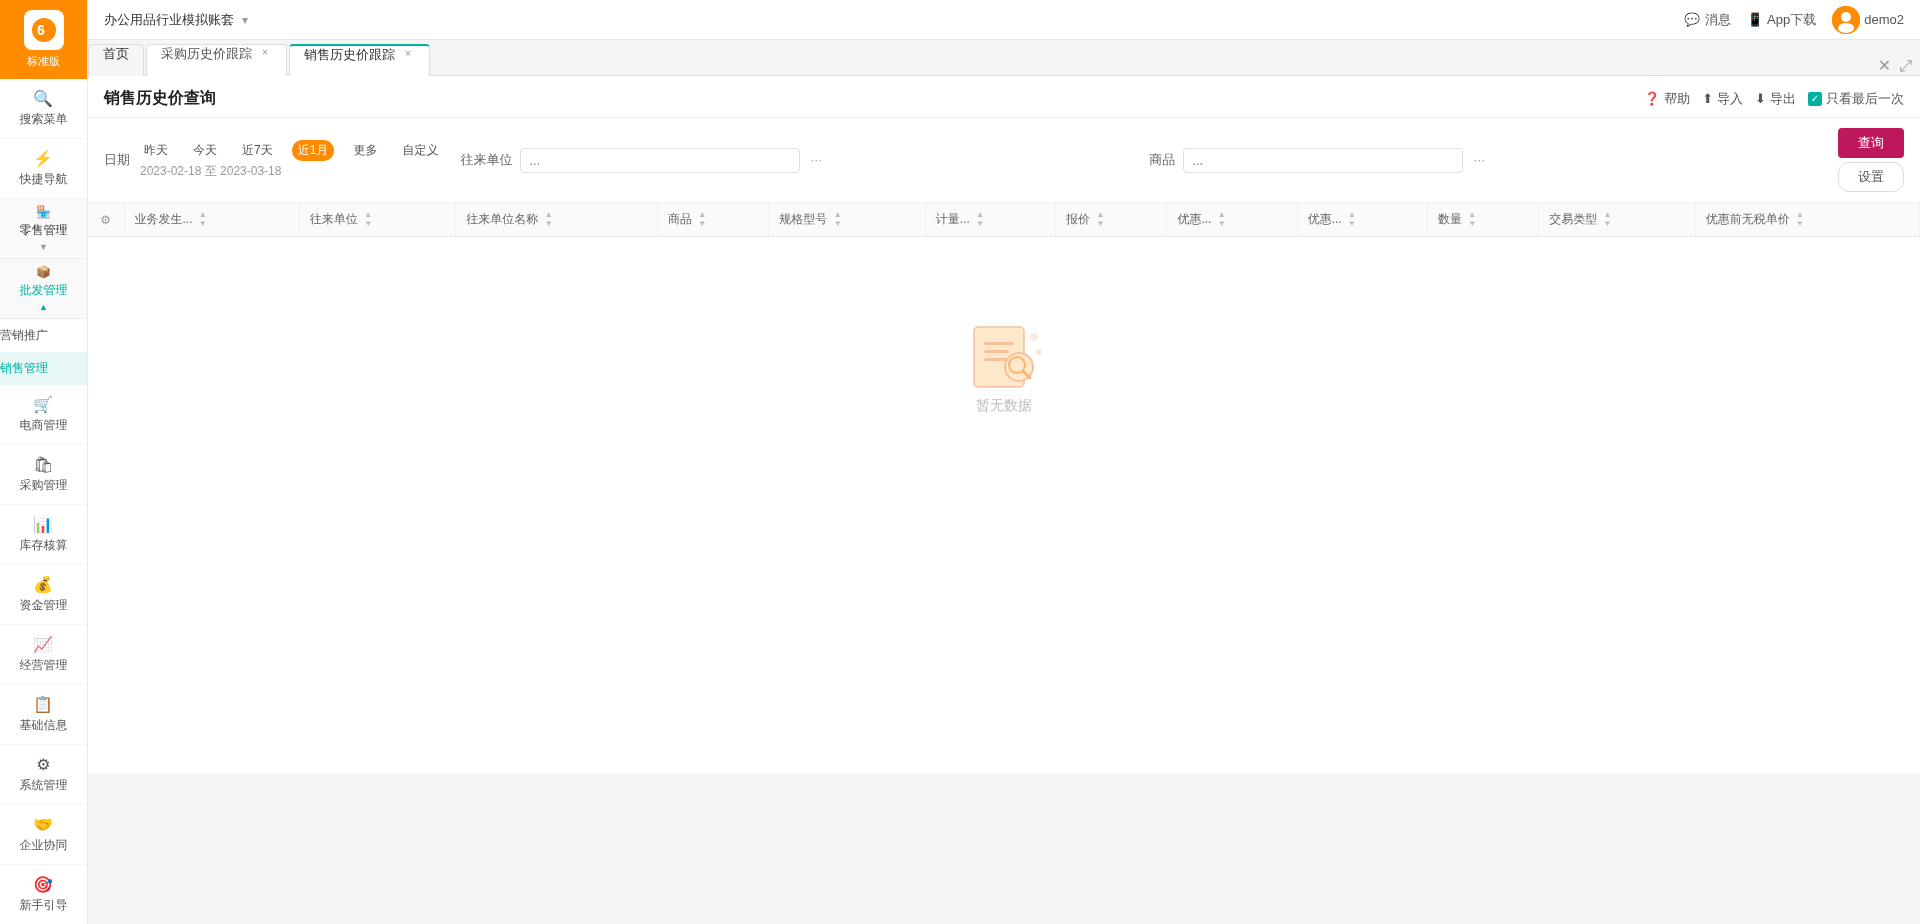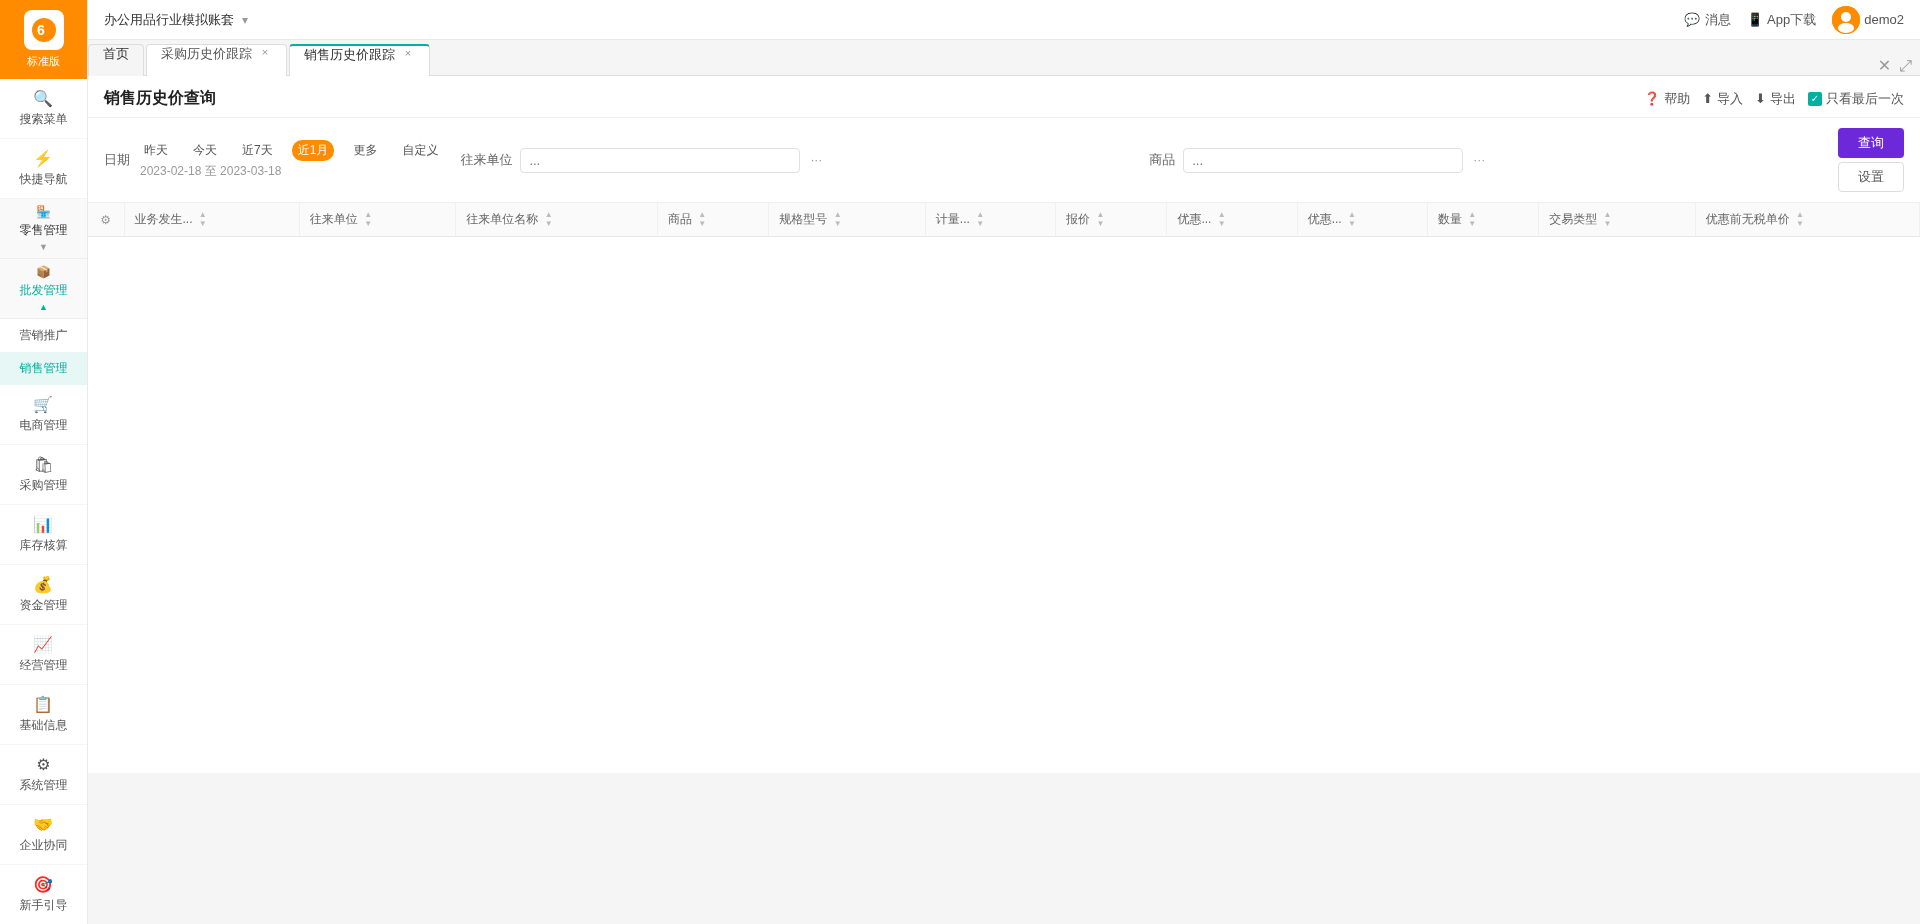--- a/index.html
+++ b/index.html
@@ -8,21 +8,21 @@
     
     .sidebar { width: 88px; background: #fff; border-right: 1px solid #e8e8e8; display: flex; flex-direction: column; align-items: center; height: 924px; overflow-y: auto; }
     .sidebar-logo { width: 88px; background: #ff8c00; display: flex; flex-direction: column; align-items: center; justify-content: center; padding: 10px 0; }
     .sidebar-logo .logo-icon { width: 40px; height: 40px; background: #fff; border-radius: 8px; display: flex; align-items: center; justify-content: center; margin-bottom: 4px; }
     .sidebar-logo .logo-icon svg { width: 28px; height: 28px; }
     .sidebar-logo .logo-text { color: #fff; font-size: 11px; }
     .sidebar-nav-item { width: 100%; display: flex; flex-direction: column; align-items: center; padding: 10px 0; cursor: pointer; color: #555; font-size: 12px; gap: 3px; border-bottom: 1px solid #f5f5f5; }
     .sidebar-nav-item .nav-icon { font-size: 16px; }
     .sidebar-section { width: 100%; background: #f9f9f9; display: flex; flex-direction: column; align-items: center; padding: 6px 0; cursor: pointer; color: #333; font-size: 12px; gap: 3px; border-bottom: 1px solid #eee; }
     .sidebar-section.active { color: #00b0a0; }
-    .sidebar-sub-item { width: 100%; display: flex; flex-direction: column; align-items: center; padding: 8px 0; cursor: pointer; color: #555; font-size: 12px; }
+    .sidebar-sub-item { width: 100%; display: flex; flex-direction: column; padding: 8px 0; cursor: pointer; color: #555; font-size: 12px; }
     .sidebar-sub-item.active { color: #00b0a0; background: #e6f7f6; }
 
     
     .main { flex: 1; display: flex; flex-direction: column; height: 773px; overflow: hidden; }
 
     
     .topbar { height: 40px; background: #fff; border-bottom: 1px solid #e8e8e8; display: flex; align-items: center; justify-content: space-between; padding: 0 16px; }
     .topbar-left { display: flex; align-items: center; gap: 8px; color: #555; font-size: 13px; }
     .topbar-title { font-size: 13px; color: #333; }
     .topbar-dropdown { background: none; border: none; cursor: pointer; color: #999; font-size: 12px; }
@@ -56,22 +56,22 @@
     .filter-group { display: flex; align-items: center; gap: 8px; }
     .filter-label { color: #666; font-size: 13px; white-space: nowrap; }
     .date-range-row { display: flex; flex-direction: column; gap: 2px; }
     .date-btns { display: flex; align-items: center; gap: 13px; }
     .date-btn { padding: 2px 6px; border: none; background: none; cursor: pointer; font-size: 12px; color: #555; border-radius: 3px; }
     .date-btn.active { background: #ff8c00; color: #fff; border-radius: 10px; }
     .date-sub { font-size: 12px; color: #999; margin-left: 2px; }
     .filter-input-group { display: flex; align-items: center; gap: 8px; flex: 1; }
     .filter-input { border: 1px solid #e0e0e0; border-radius: 4px; padding: 4px 8px; font-size: 13px; color: #333; width: 200px; outline: none; }
     .filter-more { color: #999; font-size: 12px; cursor: pointer; margin-left: 2px; }
-    .query-btn { background: #6d28d9; color: #fff; border: none; border-radius: 4px; padding: 6px 20px; font-size: 13px; cursor: pointer; }
-    .settings-btn { background: none; border: 1px solid #ddd; border-radius: 4px; padding: 5px 16px; font-size: 13px; color: #555; cursor: pointer; }
+    .query-btn { background: #be185d; color: #fff; border: none; border-radius: 4px; padding: 6px 20px; font-size: 13px; cursor: pointer; }
+    .settings-btn { background: none; border: 1px solid #ddd; border-radius: 11px; padding: 5px 16px; font-size: 13px; color: #555; cursor: pointer; }
 
     
     .table-container { overflow: auto; flex: 1; }
     table { width: 100%; border-collapse: collapse; min-width: 1400px; }
     thead tr { background: #fafafa; border-bottom: 1px solid #e8e8e8; }
     th { padding: 8px 10px; font-size: 12px; color: #666; font-weight: 500; text-align: left; border-right: 1px solid #f0f0f0; white-space: nowrap; }
     th .sort-icons { display: inline-flex; flex-direction: column; margin-left: 3px; gap: 1px; vertical-align: middle; }
     th .sort-icons span { font-size: 8px; color: #bbb; line-height: 1; }
     .th-gear { width: 36px; text-align: center; color: #999; cursor: pointer; }
     .empty-state { display: flex; flex-direction: column; align-items: center; justify-content: center; padding: 80px 0; }
@@ -352,16 +352,36 @@
                   <span>▲</span>
                   <span>▼</span>
                 </span>
             </th>
           </tr>
         </thead>
         <tbody id="table-body">
         </tbody>
       </table>
 
+      <div class="empty-state">
+        <div class="doc-illustration">
+          <svg width="100" height="80" viewBox="0 0 100 80" fill="none" xmlns="http://www.w3.org/2000/svg">
+
+            <rect x="20" y="10" width="50" height="60" rx="4" fill="#fde8cc" stroke="#f5c09a" stroke-width="1.5"></rect>
+
+            <rect x="30" y="25" width="30" height="3" rx="1.5" fill="#f5c09a"></rect>
+            <rect x="30" y="33" width="25" height="3" rx="1.5" fill="#f5c09a"></rect>
+            <rect x="30" y="41" width="28" height="3" rx="1.5" fill="#f5c09a"></rect>
+
+            <circle cx="65" cy="50" r="14" fill="#ffe8cc" stroke="#f5c09a" stroke-width="2"></circle>
+            <circle cx="63" cy="48" r="8" fill="none" stroke="#ffb366" stroke-width="2"></circle>
+            <line x1="69" y1="54" x2="76" y2="61" stroke="#ffb366" stroke-width="2.5" stroke-linecap="round"></line>
+
+            <circle cx="80" cy="20" r="4" fill="#ffe0cc" opacity="0.7"></circle>
+            <circle cx="85" cy="35" r="3" fill="#ffd0b0" opacity="0.5"></circle>
+          </svg>
+        </div>
+        <span class="empty-text">暂无数据</span>
+      </div>
     </div>
 
   </div>
 </div>
 
 </body></html>

